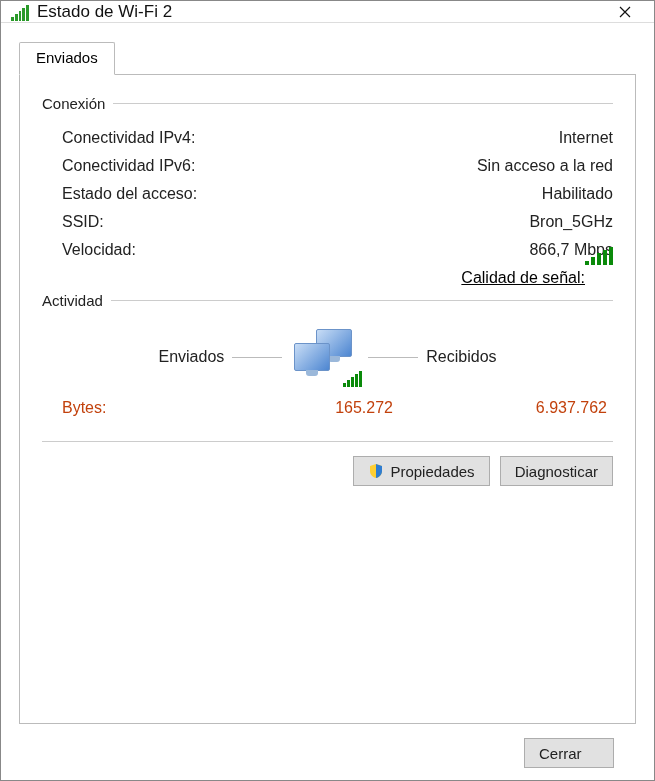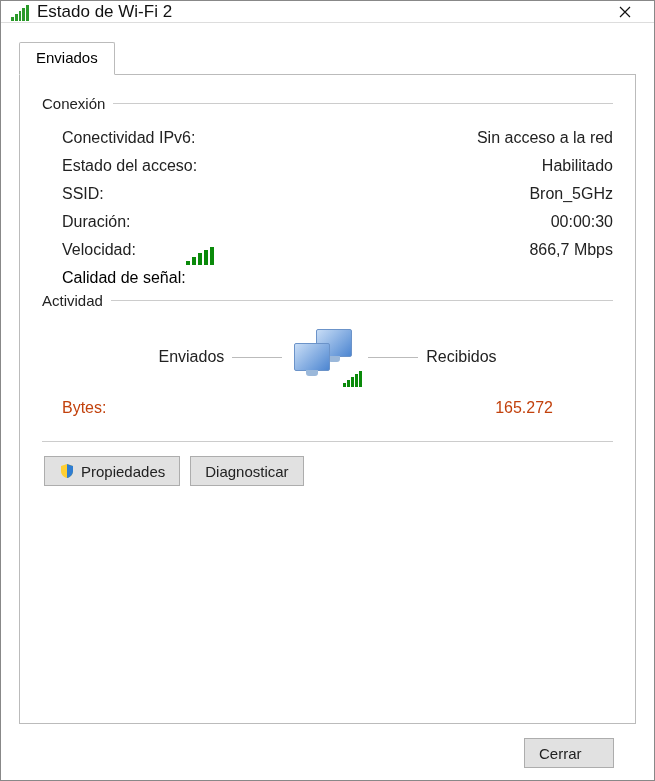--- a/index.html
+++ b/index.html
@@ -18,21 +18,21 @@
 .tabbody { border:1px solid #bbb; border-top:none; padding: 20px 22px 16px 22px; flex:1; display:flex; flex-direction:column; }
 
 .group-header { display:flex; align-items:center; margin-bottom:12px; }
 .group-label { font-size:15px; color:#222; padding-right:8px; white-space:nowrap; }
 .group-line { flex:1; height:1px; background:#ccc; }
 
 .row { display:flex; justify-content:space-between; font-size:16px; color:#222; padding:5px 0 5px 20px; }
 .row .label { }
 .row .value { text-align:right; }
 
-.signal-row { display:flex; justify-content:flex-start; align-items:flex-start; padding:5px 0 5px 20px; font-size:16px; }
+.signal-row { display:flex; justify-content:flex-end; align-items:flex-start; padding:5px 0 5px 20px; font-size:16px;text-decoration:underline; }
 .signal-bars { display:flex; align-items:flex-end; gap:2px; height:18px; margin-top:-22px;}
 .signal-bars .bar { width:4px; background:#0a8a0a; }
 .signal-bars .b1{height:4px;} .signal-bars .b2{height:8px;} .signal-bars .b3{height:12px;} .signal-bars .b4{height:15px;} .signal-bars .b5{height:18px;}
 
 .btnrow { display:flex; gap:10px; padding:12px 0 8px 20px; }
 button.win { background:#e1e1e1; border:1px solid #adadad; font-size:15px; padding:5px 14px; color:#222; cursor:pointer; min-height:30px; display:flex; align-items:center; gap:6px;}
 
 .activity-visual { display:flex; align-items:center; justify-content:center; gap:8px; padding:6px 0 2px 0; }
 .activity-visual .lbl { font-size:16px; color:#222; }
 .activity-visual .dash { width:50px; height:1px; background:#bbb; }
@@ -81,34 +81,34 @@
       <div class="tab">Enviados</div>
     </div>
     <div class="tabbody">
 
       <div class="group-header">
         <div class="group-label">Conexión</div>
         <div class="group-line"></div>
       </div>
 
       <div class="row">
+        <div class="label">Conectividad IPv4:</div>
+        <div class="value">Internet</div>
+      </div>
+      <div class="row">
         <div class="label">Conectividad IPv6:</div>
         <div class="value">Sin acceso a la red</div>
       </div>
       <div class="row">
         <div class="label">Estado del acceso:</div>
         <div class="value">Habilitado</div>
       </div>
       <div class="row">
         <div class="label">SSID:</div>
         <div class="value">Bron_5GHz</div>
-      </div>
-      <div class="row">
-        <div class="label">Duración:</div>
-        <div class="value">00:00:30</div>
       </div>
       <div class="row">
         <div class="label">Velocidad:</div>
         <div class="value">866,7 Mbps</div>
       </div>
       <div class="signal-row">
         <div class="label">Calidad de señal:</div>
         <div class="signal-bars">
           <div class="bar b1"></div>
             <div class="bar b2"></div>
@@ -142,25 +142,26 @@
               <div class="bar b5"></div>
             </div>
         </div>
         <div class="dash"></div>
         <div class="lbl">Recibidos</div>
       </div>
 
       <div class="bytes-row">
         <div class="lab">Bytes:</div>
         <div class="sent">165.272</div>
+        <div class="recv">6.937.762</div>
       </div>
 
       <div class="hr"></div>
 
-      <div style="display:flex; gap:10px; padding-left:2px;">
+      <div style="display:flex; gap:10px; padding-left:2px;justify-content:flex-end;">
         <button class="win">
           <svg class="shield" viewBox="0 0 16 16">
               <path d="M8 1 L14 3 V8 C14 12 11 14.5 8 15 C5 14.5 2 12 2 8 V3 Z" fill="#ffcf33"></path>
               <path d="M8 1 L14 3 V8 C14 12 11 14.5 8 15 V1 Z" fill="#2f7dd1"></path>
             </svg>
           <span>Propiedades</span>
         </button>
         <button class="win">
             <span>Diagnosticar</span>
           </button>

